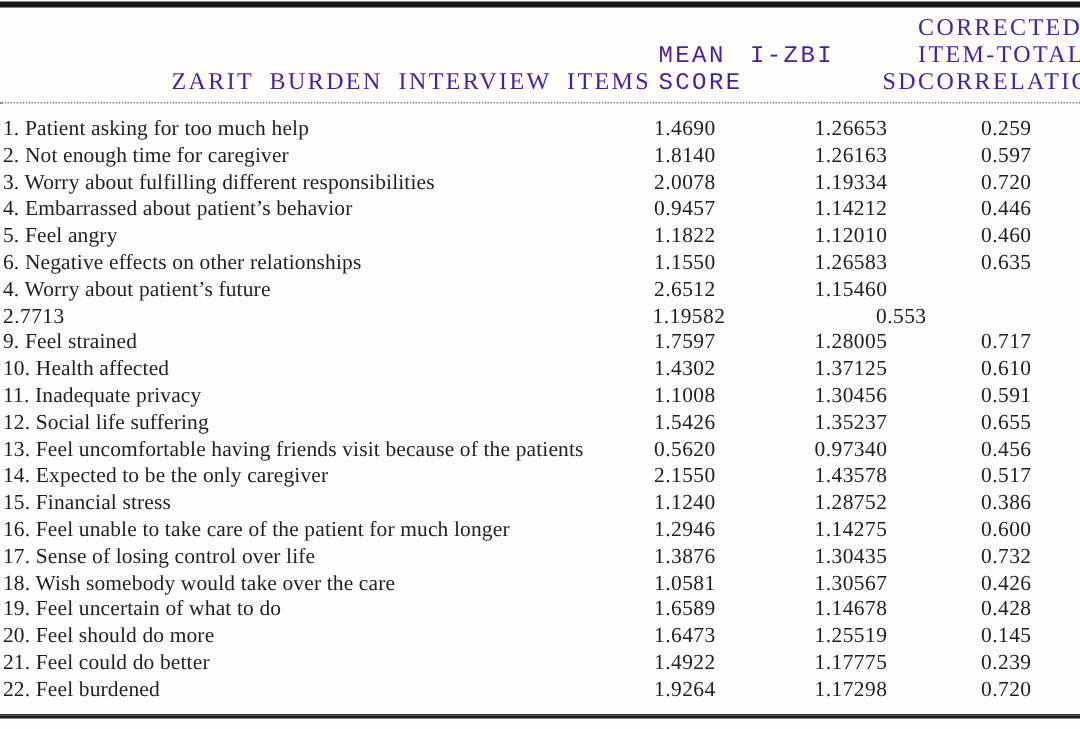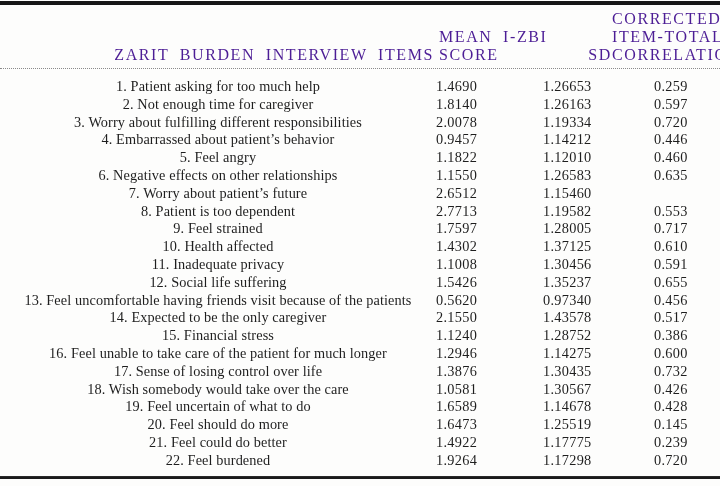--- a/index.html
+++ b/index.html
@@ -27,21 +27,21 @@
   }
   .hcell {
     font-size: 16px;
     letter-spacing: 1.6px;
     word-spacing: 5px;
     line-height: 18px;
     color: #4c1d95;
     white-space: nowrap;
   }
   .h-items { padding-left: 2px; text-align: right; }
-  .h-mean  { padding-left: 5px; }
+  .h-mean  { padding-left: 5px; font-family: Liberation Mono, monospace; }
   .h-sd    { padding-left: 13px; text-align: right; }
   .h-corr  { padding-left: 0px; }
   .dotted-rule {
     border-top: 1px dotted #8a8a8a;
     height: 0;
   }
   .tbody {
     padding-top: 9px;
   }
   .row {
@@ -49,21 +49,21 @@
     grid-template-columns: 434px 108px 70px 1fr;
     height: 17.8px;
     line-height: 17.8px;
   }
   .cell {
     font-size: 14.3px;
     letter-spacing: 0.1px;
     white-space: nowrap;
     overflow: visible;
   }
-  .c-item { padding-left: 2px; text-align: center; }
+  .c-item { padding-left: 2px; }
   .c-mean { padding-left: 2px; letter-spacing: 0.3px; }
   .c-sd   { padding-left: 1px; letter-spacing: 0.3px; }
   .c-corr { padding-left: 3px; letter-spacing: 0.3px; margin-left: 39px; }
   .rule-bottom {
     margin-top: 6px;
     height: 3px;
     border-top: 1px solid #2a2a2a;
     border-bottom: 2.5px solid #1a1a1a;
   }
 </style>
@@ -131,27 +131,26 @@
     </div>
 
     <div class="row">
       <div class="cell c-item">6. Negative effects on other relationships</div>
       <div class="cell c-mean">1.1550</div>
       <div class="cell c-sd">1.26583</div>
       <div class="cell c-corr">0.635</div>
     </div>
 
     <div class="row">
-      <div class="cell c-item">7. Worry about patient’s future</div>
+      <div class="cell c-item">4. Worry about patient’s future</div>
       <div class="cell c-mean">2.6512</div>
       <div class="cell c-sd">1.15460</div>
     </div>
 
     <div class="row">
-      <div class="cell c-item">8. Patient is too dependent</div>
       <div class="cell c-mean">2.7713</div>
       <div class="cell c-sd">1.19582</div>
       <div class="cell c-corr">0.553</div>
     </div>
 
     <div class="row">
       <div class="cell c-item">9. Feel strained</div>
       <div class="cell c-mean">1.7597</div>
       <div class="cell c-sd">1.28005</div>
       <div class="cell c-corr">0.717</div>

